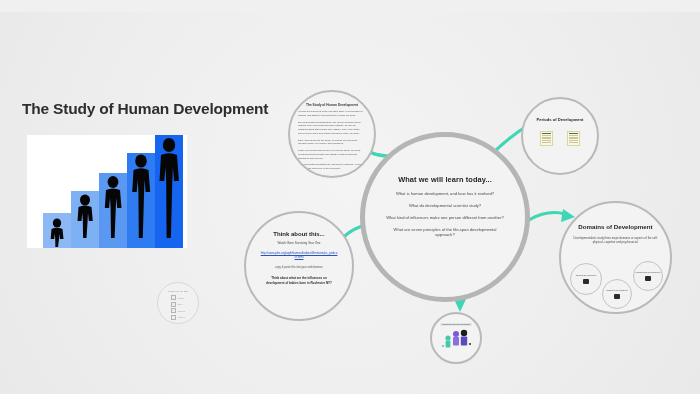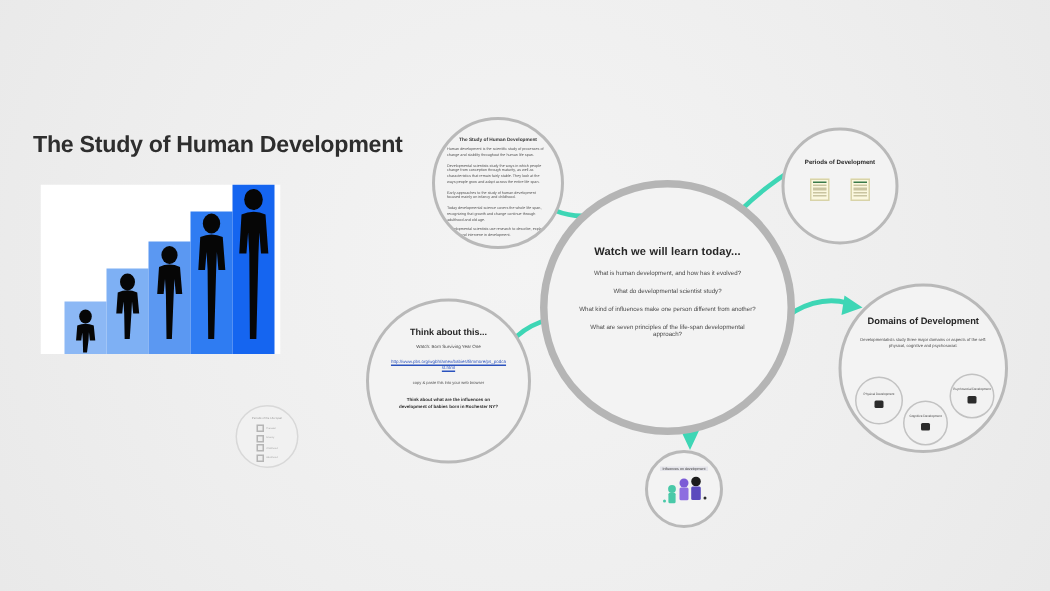--- a/index.html
+++ b/index.html
@@ -3,21 +3,21 @@
 <meta charset="utf-8">
 <style>
   html,body{margin:0;padding:0;}
   body{
     width:700px;height:394px;overflow:hidden;
     background:#f0f0f0;
     font-family:"Liberation Sans", sans-serif;
     position:relative;
   }
   .canvas{position:absolute;inset:0;background:
-     radial-gradient(circle at 50% 45%, #f4f4f4 0%, #eeeeee 60%, #e9e9e9 100%);}
+     radial-gradient(circle at 50% 45%, #f4f4f4 0%, #eeeeee 60%, #e9e9e9 100%); margin-top: 12px;}
 
   
   .title{
     position:absolute;left:22px;top:88px;
     font-size:15.5px;font-weight:bold;color:#2e2e2e;
     letter-spacing:-0.2px;white-space:nowrap;
   }
 
   
   .growth{
@@ -190,21 +190,21 @@
           <div class="cln"></div>
           <div class="cln"></div>
         <div class="cln"></div>
           <div class="cln"></div>
           <div class="cln"></div>
       </div>
     </div>
   </div>
 
   <div class="node" id="center">
-    <div class="n-title">Watch we will learn today...</div>
+    <div class="n-title">What we will learn today...</div>
     <div class="n-line">What is human development, and how has it evolved?</div>
     <div class="n-line">What do developmental scientist study?</div>
     <div class="n-line">What kind of influences make one person different from another?</div>
     <div class="n-line">What are seven principles of the life-span developmental approach?</div>
   </div>
 
   <div class="node" id="think">
     <div class="n-title">Think about this...</div>
     <div class="t-sub">Watch: Born Surviving Year One</div>
     <div class="t-link">http://www.pbs.org/wgbh/amex/babies/filmmore/ps_podcast.html</div>

